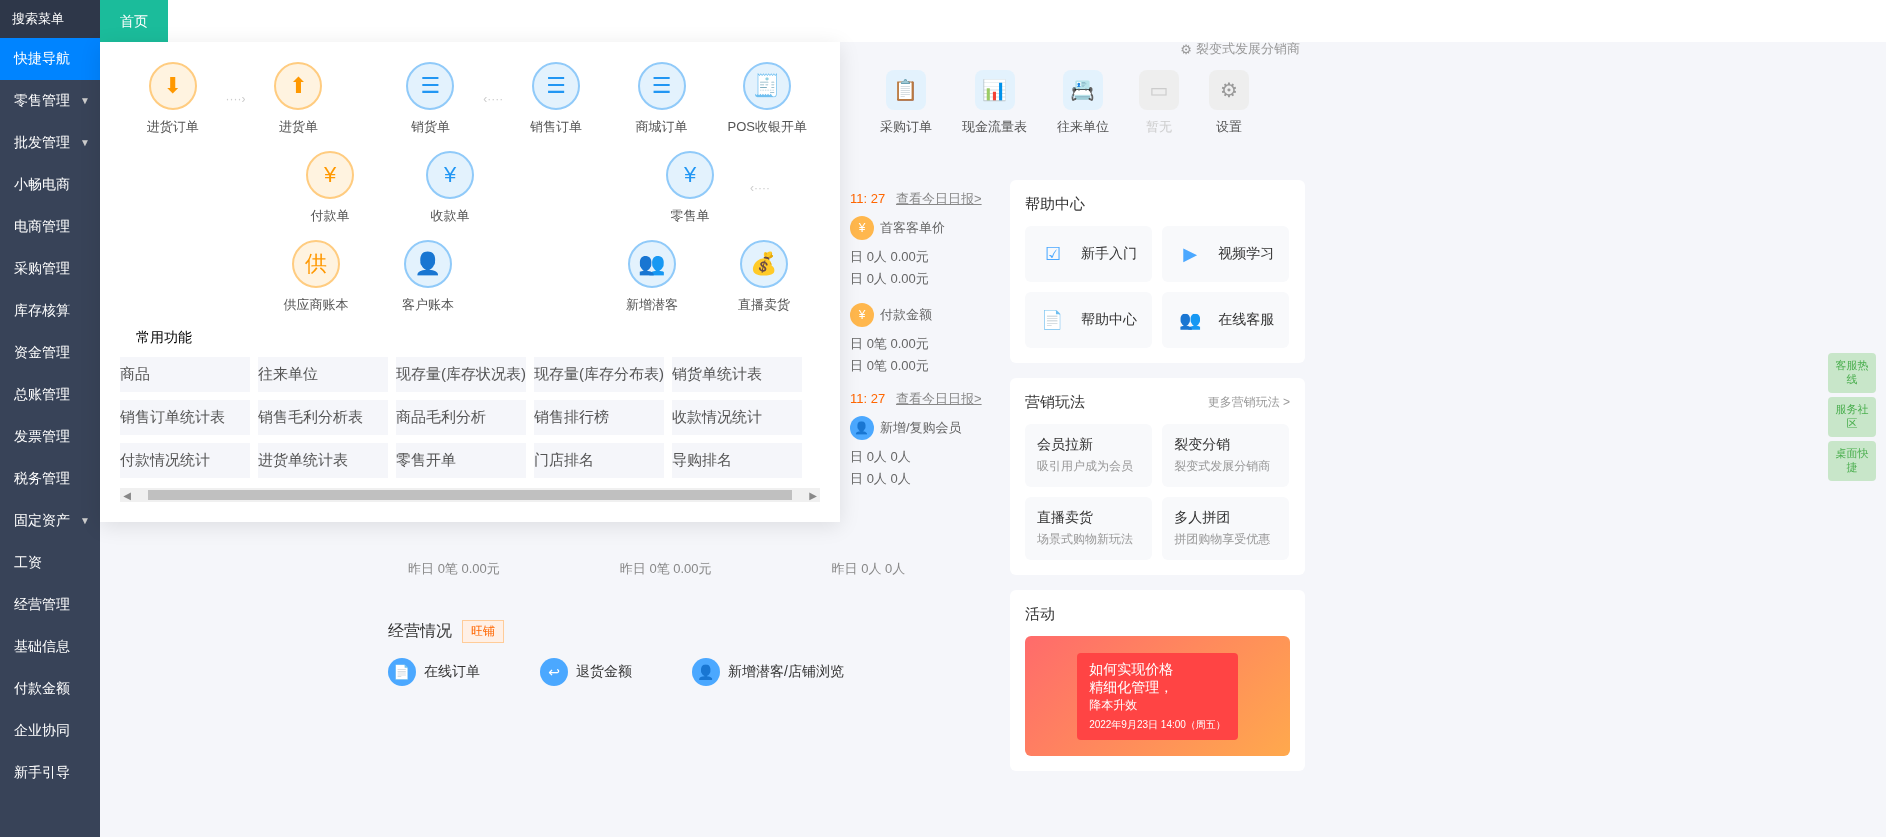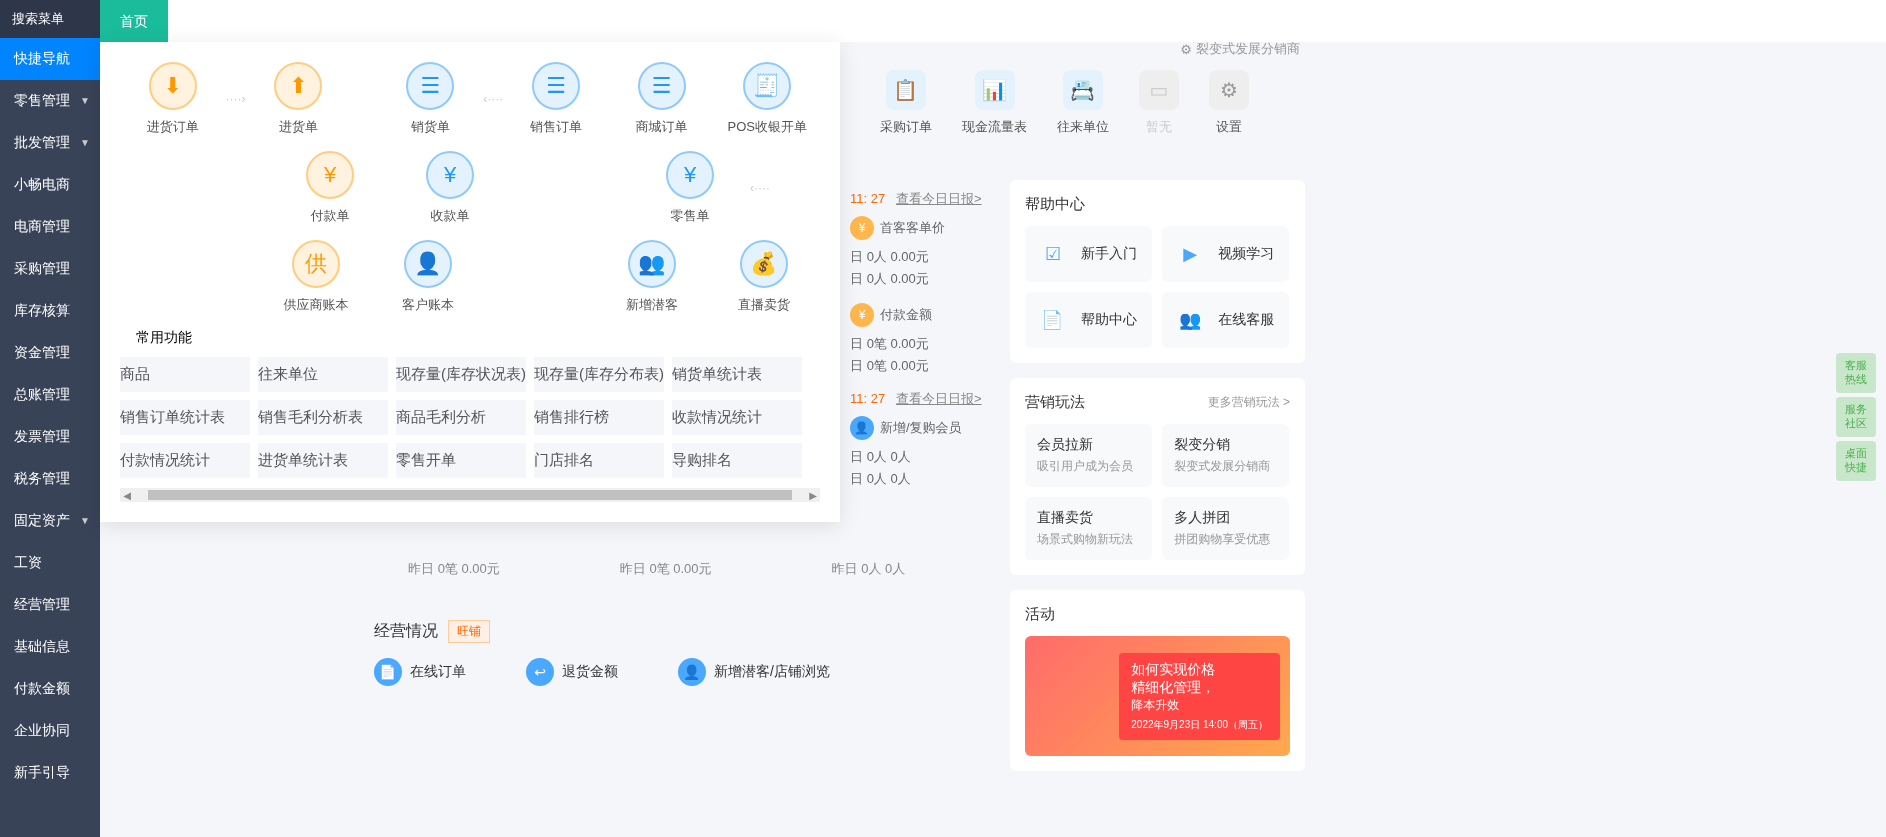--- a/index.html
+++ b/index.html
@@ -49,25 +49,25 @@
 
 .help-grid { display: flex; flex-wrap: wrap; gap: 10px; }
 .help-item { width: 48%; background: #f8f9fb; border-radius: 6px; padding: 12px; display: flex; align-items: center; gap: 12px; cursor: pointer; font-size: 14px; color: #333; }
 .help-ic { width: 32px; height: 32px; border-radius: 6px; display: flex; align-items: center; justify-content: center; color: #4ba8ff; font-size: 18px; }
 
 .mkt-grid { display: flex; flex-wrap: wrap; gap: 10px; }
 .mkt-item { width: 48%; background: #f8f9fb; border-radius: 6px; padding: 12px; cursor: pointer; }
 .mkt-t { font-size: 14px; color: #333; margin-bottom: 4px; font-weight: 500; }
 .mkt-s { font-size: 12px; color: #999; }
 
-.activity-img { background: linear-gradient(135deg, #ff6b6b, #ffa94d); height: 120px; border-radius: 6px; display: flex; align-items: center; justify-content: flex-end; color: #fff; font-size: 16px; position: relative; overflow: hidden; padding: 10px; }
+.activity-img { background: linear-gradient(135deg, #ff6b6b, #ffa94d); height: 120px; border-radius: 6px; display: flex; align-items: center; justify-content: center; color: #fff; font-size: 16px; position: relative; overflow: hidden; padding: 10px; }
 .activity-text { background: #ff4444; padding: 8px 12px; border-radius: 4px; font-size: 14px; }
 
 .side-float { position: absolute; right: 10px; top: 50%; transform: translateY(-50%); }
-.float-btn { width: 40px; height: 40px; background: #c8e6c9; margin-bottom: 4px; border-radius: 4px; display: flex; align-items: center; justify-content: center; font-size: 11px; color: #4caf50; text-align: center; cursor: pointer; padding: 4px; line-height: 1.2; }
+.float-btn { width: 48px; height: 40px; background: #c8e6c9; margin-bottom: 4px; border-radius: 4px; display: flex; align-items: center; justify-content: center; font-size: 11px; color: #4caf50; text-align: center; cursor: pointer; padding: 4px; line-height: 1.2; }
 .stat-ic { width: 24px; height: 24px; border-radius: 50%; background: #ffb74d; color: #fff; display: flex; align-items: center; justify-content: center; font-size: 12px; }
 </style>
 </head>
 <body>
 
 <div class="sidebar">
   <div class="search">搜索菜单</div>
   <div class="item active">快捷导航</div>
   <div class="item"><span>零售管理</span><span class="arrow">▼</span></div>
   <div class="item"><span>批发管理</span><span class="arrow">▼</span></div>
@@ -143,21 +143,21 @@
   <div style="margin-bottom:4px"><span>日</span> <span>0人  0人</span></div>
   <div><span>日</span> <span>0人  0人</span></div>
 </div>
 
 <div style="position:absolute; left:408px; top:560px; width:600px; display:flex; gap:120px; font-size:13px; color:#888;">
   <div><span>昨日</span> <span>0笔  0.00元</span></div>
   <div><span>昨日</span> <span>0笔  0.00元</span></div>
   <div><span>昨日</span> <span>0人  0人</span></div>
 </div>
 
-<div style="position:absolute; left:374px; top:600px; width:620px;">
+<div style="position:absolute; left:388px; top:600px; width:620px;">
   <div class="section-head">
     <span class="section-title">经营情况</span>
     <span class="section-badge">旺铺</span>
   </div>
   <div style="display:flex; gap:60px; margin-top:15px;">
     <div class="data-title">
         <span class="data-ic">📄</span>
         <span>在线订单</span>
       </div>
     <div class="data-title">

